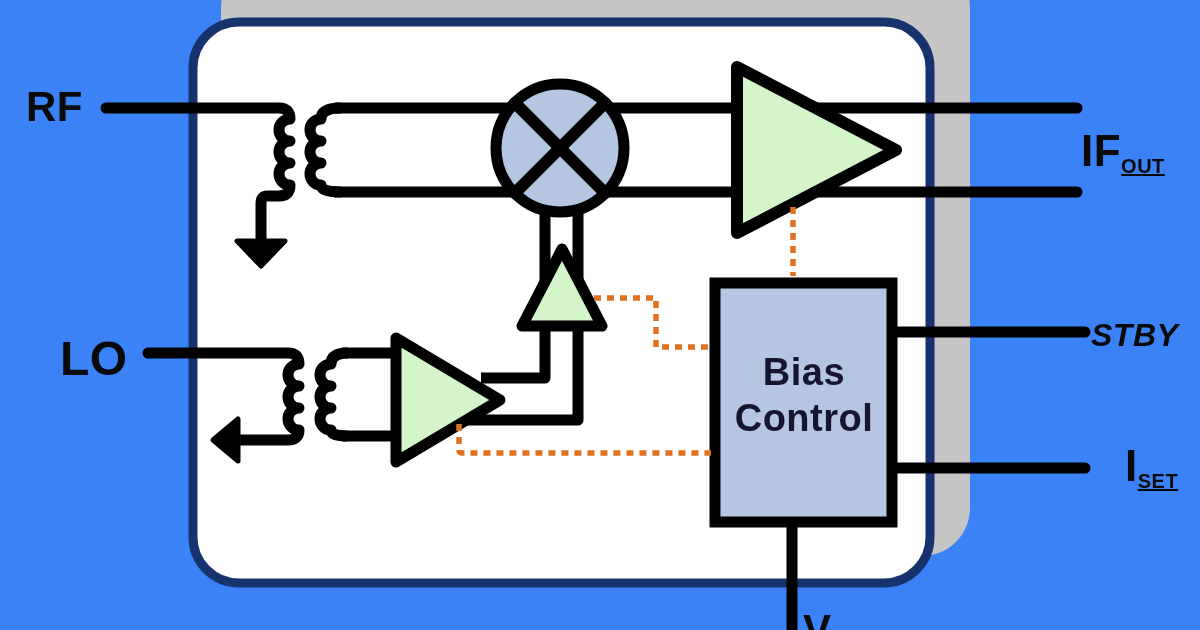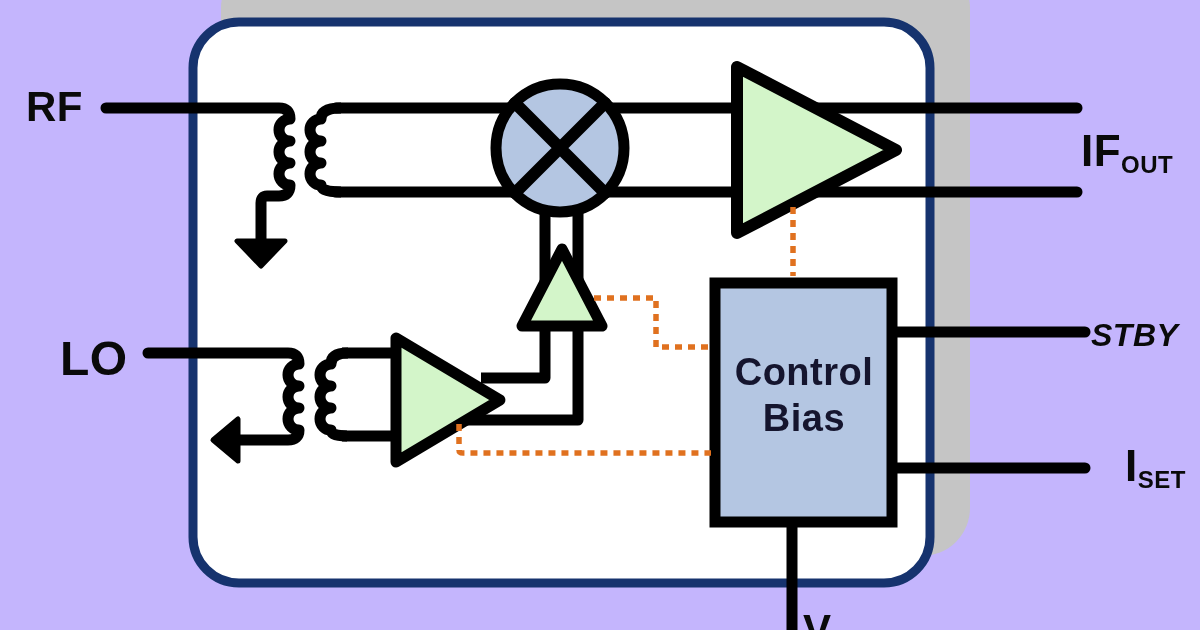--- a/index.html
+++ b/index.html
@@ -1,42 +1,43 @@
 <!DOCTYPE html>
 <html><head>
 <meta charset="utf-8">
 <style>
   html,body{margin:0;padding:0;background:#ffffff;}
   .canvas{
     position:relative;
     width:1200px;height:630px;
     overflow:hidden;
-    background:#c4b5fd;
+    background:#3b82f6;
     font-family:"Liberation Sans", sans-serif;
   }
   svg.diagram{position:absolute;left:0;top:0;}
   .pin-label{
     position:absolute;
     font-weight:bold;
     color:#0a0a0a;
     white-space:nowrap;
     line-height:1;
     letter-spacing:0.5px;
   }
   .lbl-rf   {left:26px;  top:86px;  font-size:42px;}
   .lbl-lo   {left:60px;  top:335px; font-size:48px;}
   .lbl-ifout{left:1081px;top:129px; font-size:44px;}
   .lbl-stby {left:1091px;top:319px; font-size:32px;font-style:italic;}
   .lbl-iset {left:1125px;top:444px; font-size:44px;}
   .lbl-v    {left:803px; top:609px; font-size:42px;}
   .sub{
     display:inline-block;
-    font-size:24px;
+    font-size:20px;
     transform:translateY(7px);
     letter-spacing:0.5px;
+    text-decoration:underline;
   }
   .bias-label{
     position:absolute;
     left:712px; top:349px; width:184px;
     text-align:center;
     font-weight:bold;
     font-size:38px;
     line-height:46px;
     color:#15152e;
     letter-spacing:0.5px;
@@ -123,17 +124,17 @@
 
   <div class="pin-label lbl-iset">
     <span>I</span><span class="sub">SET</span>
   </div>
 
   <div class="pin-label lbl-v">
     <span>V</span>
   </div>
 
   <div class="bias-label">
+    <div>Bias</div>
     <div>Control</div>
-    <div>Bias</div>
   </div>
 
 </div>
 
 </body></html>

